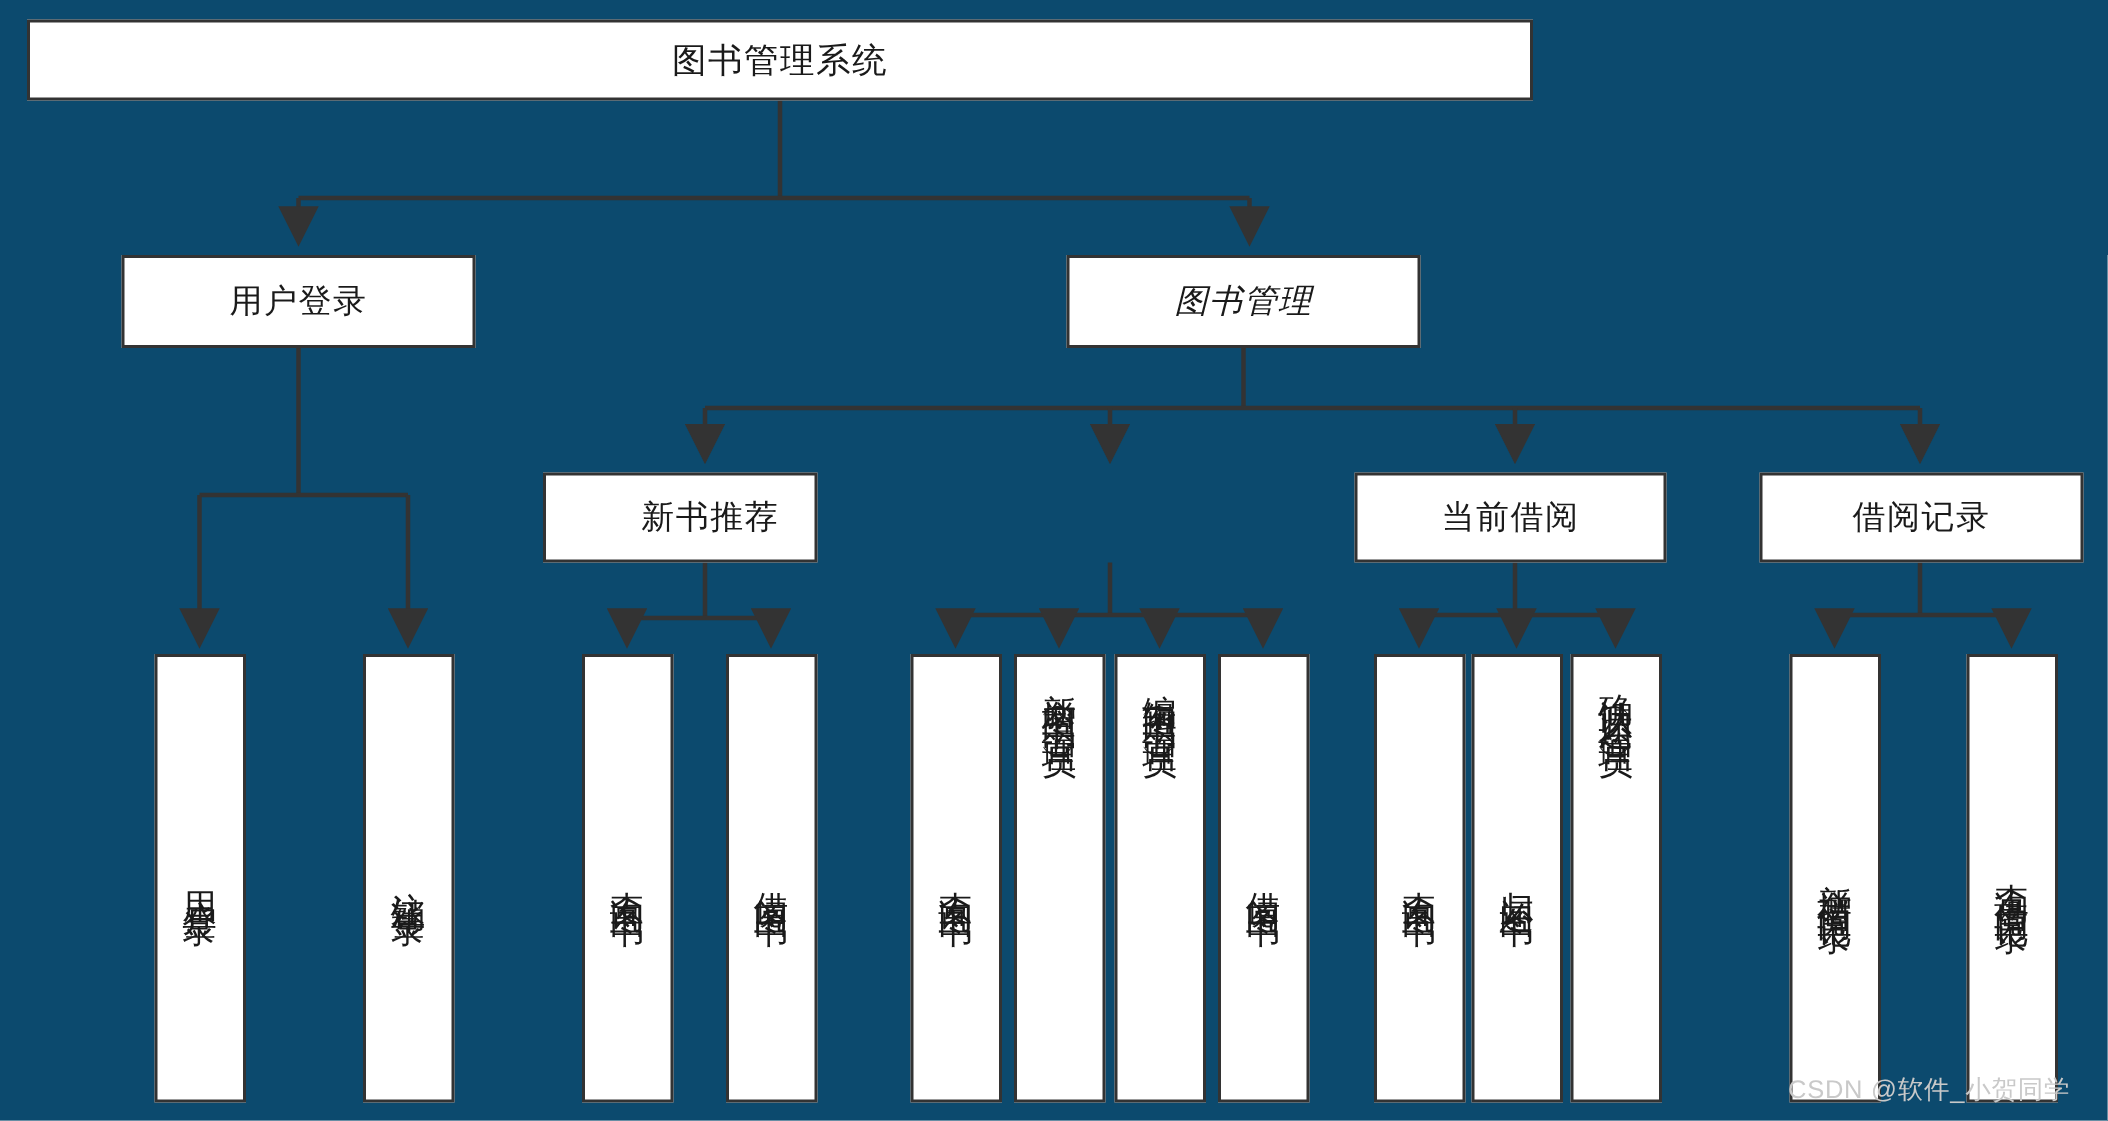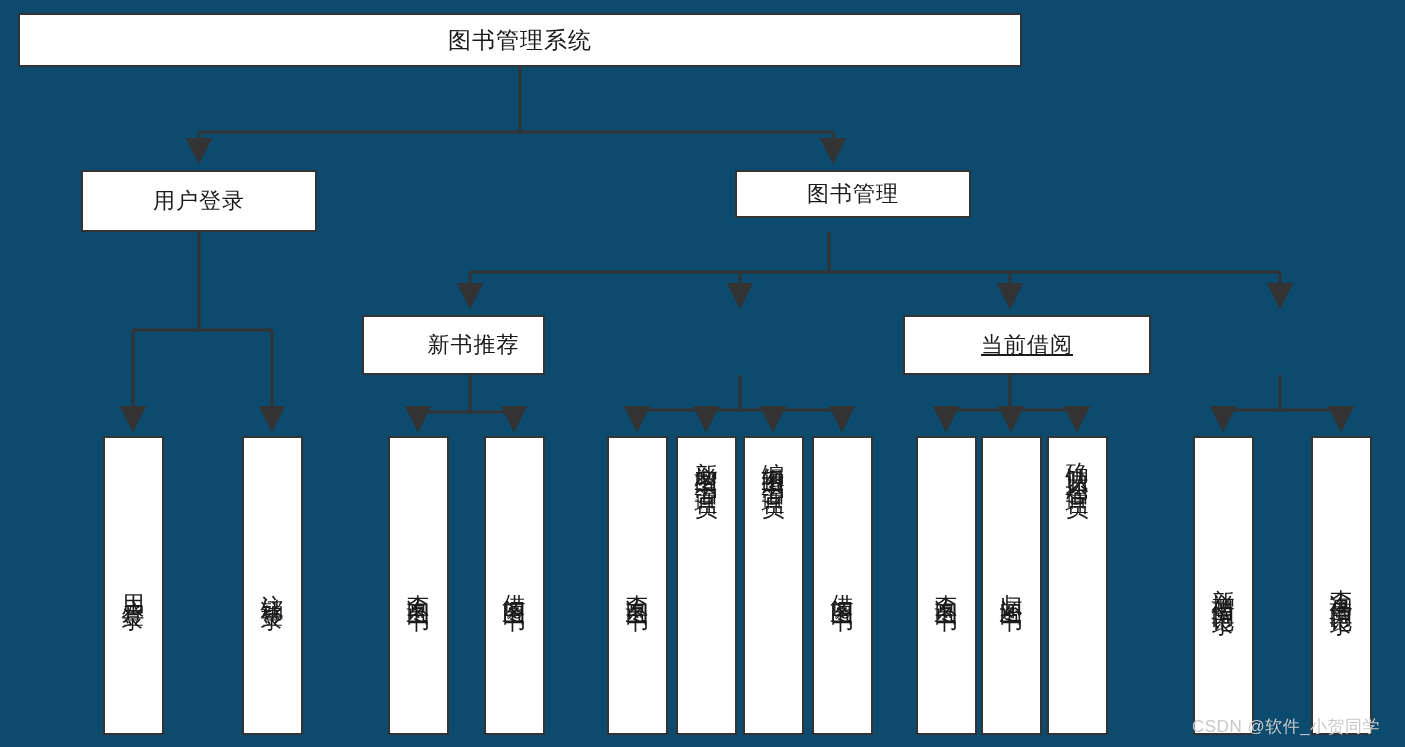--- a/index.html
+++ b/index.html
@@ -108,33 +108,36 @@
   </svg>
 
   <div class="node h-node root" style="left:18px;top:13px;width:1004px;height:54px;">
     <span class="lbl">图书管理系统</span>
   </div>
 
   <div class="node h-node" style="left:81px;top:170px;width:236px;height:62px;">
     <span class="lbl">用户登录</span>
   </div>
 
-  <div class="node h-node" style="left:735px;top:170px;width:236px;height:48px;">
+  <div class="node h-node" style="left:711px;top:170px;width:236px;height:62px;font-style:italic;">
     <span class="lbl">图书管理</span>
   </div>
 
   <div class="node h-node" style="left:362px;top:315px;width:183px;height:60px;padding-left:40px;">
     <span class="lbl">新书推荐</span>
   </div>
 
 
-  <div class="node h-node" style="left:903px;top:315px;width:248px;height:60px;text-decoration:underline;">
+  <div class="node h-node" style="left:903px;top:315px;width:208px;height:60px;">
     <span class="lbl">当前借阅</span>
   </div>
 
+  <div class="node h-node" style="left:1173px;top:315px;width:216px;height:60px;">
+    <span class="lbl">借阅记录</span>
+  </div>
 
   <div class="node v-node mid" style="left:103px;top:436px;width:61px;height:299px;">
     <span class="lbl">用户登录</span>
   </div>
 
   <div class="node v-node mid" style="left:242px;top:436px;width:61px;height:299px;">
     <span class="lbl">注销登录</span>
   </div>
 
   <div class="node v-node mid" style="left:388px;top:436px;width:61px;height:299px;">

